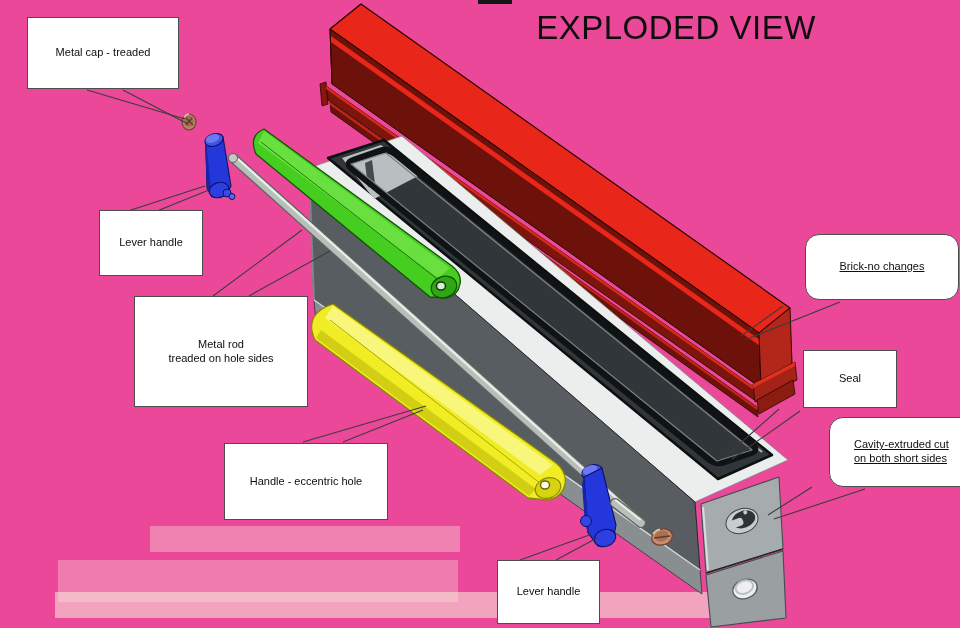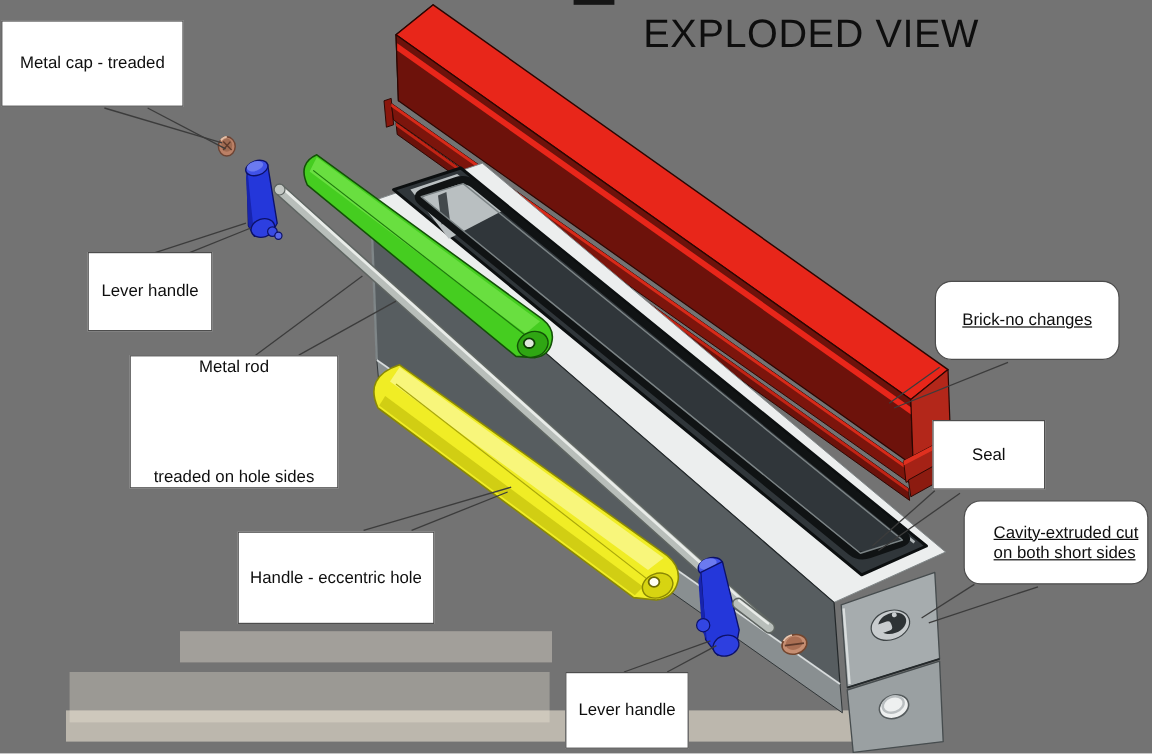--- a/index.html
+++ b/index.html
@@ -1,28 +1,28 @@
 <!DOCTYPE html>
 <html><head>
 <meta charset="utf-8">
 <style>
   html,body{margin:0;padding:0;background:#ffffff;}
-  .stage{position:relative;width:960px;height:628px;background:#737373;overflow:hidden;
+  .stage{position:relative;width:960px;height:628px;background:#ec4899;overflow:hidden;
          font-family:"Liberation Sans","DejaVu Sans",sans-serif;}
   .stage svg{position:absolute;left:0;top:0;z-index:1;}
   .title{position:absolute;left:515px;top:9px;width:322px;text-align:center;z-index:3;
          font-size:33px;color:#0e0e0e;letter-spacing:0.5px;white-space:nowrap;}
   .callout{position:absolute;z-index:2;background:#ffffff;border:1.4px solid #4d4d4d;
            display:flex;flex-direction:column;align-items:center;justify-content:center;
-           font-size:14px;color:#0e0e0e;line-height:1.25;text-align:center;box-sizing:border-box;}
+           font-size:11px;color:#0e0e0e;line-height:1.25;text-align:center;box-sizing:border-box;margin-left:26px;}
   .callout.round{border-radius:14px;text-decoration:underline;}
   .callout.leftalign{align-items:flex-start;text-align:left;padding-left:24px;}
   .cap-box{left:1px;top:17px;width:152px;height:72px;}
   .lever-top-box{left:73px;top:210px;width:104px;height:66px;}
-  .rod-box{left:108px;top:296px;width:174px;height:111px;justify-content:space-between;}
+  .rod-box{left:108px;top:296px;width:174px;height:111px;}
   .ecc-box{left:198px;top:443px;width:164px;height:77px;}
   .lever-bot-box{left:471px;top:560px;width:103px;height:64px;}
   .brick-box{left:779px;top:234px;width:154px;height:66px;}
   .seal-box{left:777px;top:350px;width:94px;height:58px;}
   .cavity-box{left:803px;top:417px;width:154px;height:70px;}
 </style>
 </head>
 <body>
 
 <div class="stage">

